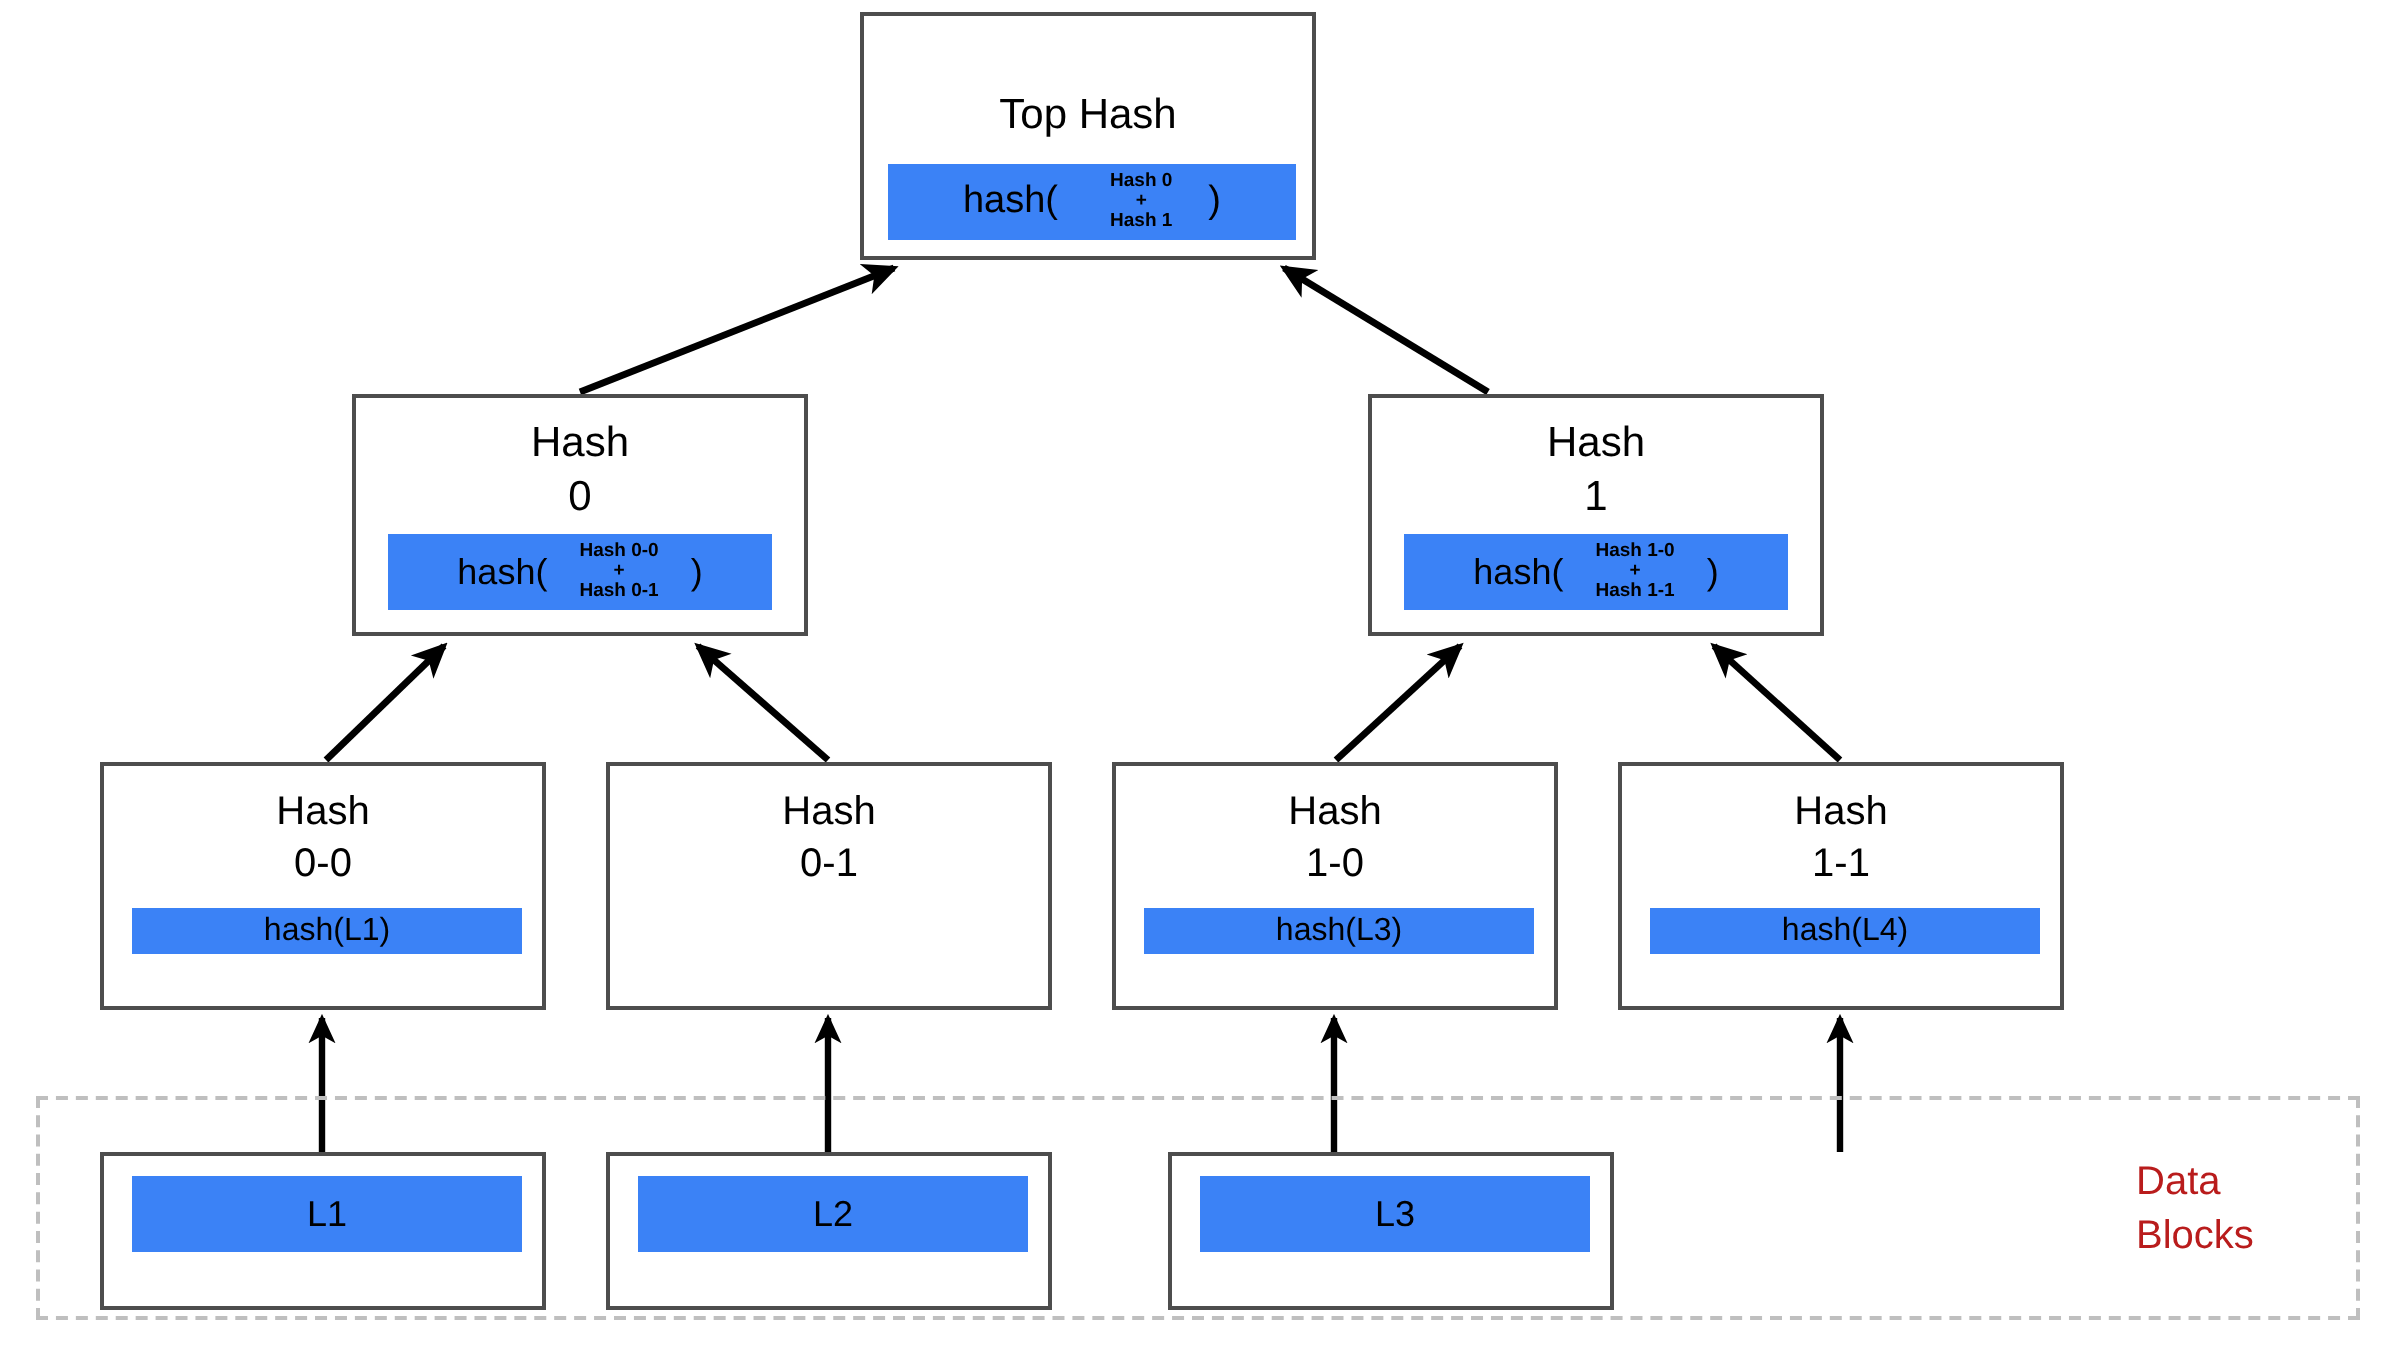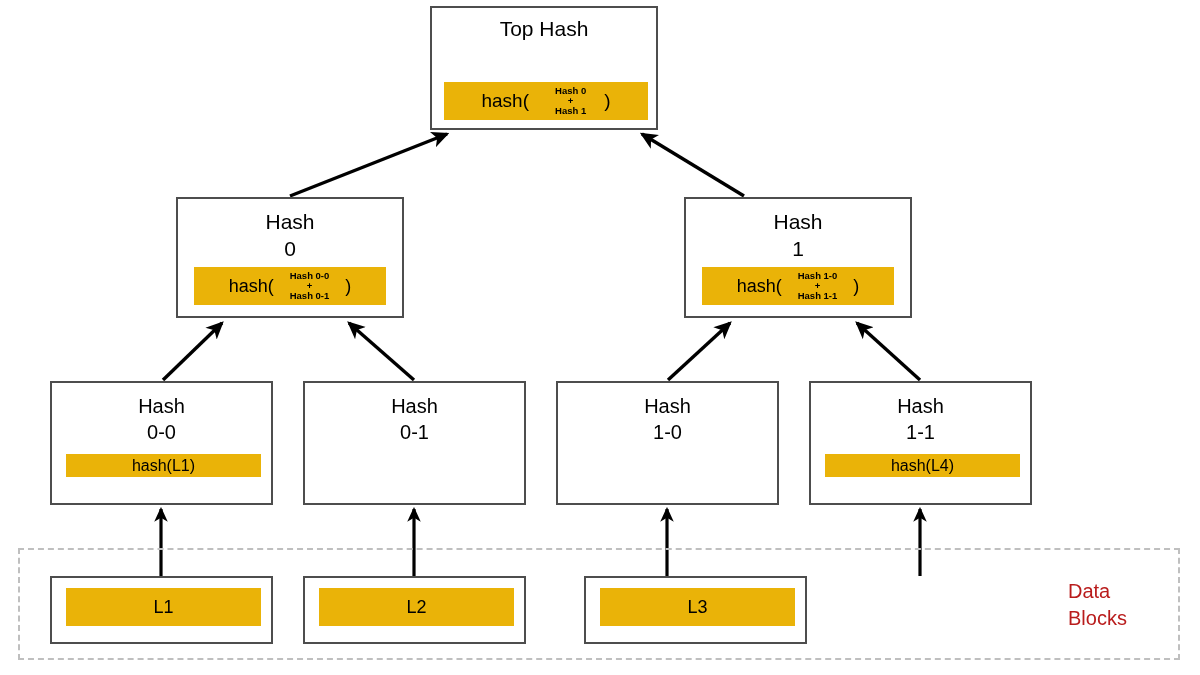--- a/index.html
+++ b/index.html
@@ -39,21 +39,21 @@
     text-align: center;
     color: #000000;
     line-height: 1.28;
     white-space: pre-line;
   }
 
   
   .hash-strip {
     position: absolute;
     box-sizing: border-box;
-    background: #eab308;
+    background: #3b82f6;
     display: flex;
     align-items: center;
     justify-content: center;
     color: #000000;
   }
   .hash-fn {
     font-weight: 400;
     color: #000;
   }
   .hash-args {
@@ -68,21 +68,21 @@
 
   
   #top-hash {
     left: 430px;
     top: 6px;
     width: 228px;
     height: 124px;
   }
   #top-hash .node-title {
     font-size: 21px;
-    margin-top: 8px;
+    margin-top: 37px;
   }
   #top-hash .hash-strip {
     left: 12px;
     top: 74px;
     width: 204px;
     height: 38px;
     font-size: 19px;
   }
   #top-hash .hash-args {
     font-size: 9.5px;
@@ -142,21 +142,21 @@
     top: 548px;
     width: 1162px;
     height: 112px;
     box-sizing: border-box;
     border: 2px dashed #bfbfbf;
   }
   .datablock {
     position: absolute;
     top: 576px;
     width: 223px;
-    height: 68px;
+    height: 79px;
     box-sizing: border-box;
     background: #ffffff;
     border: 2px solid #4d4d4d;
   }
   #block-l1 { left: 50px; }
   #block-l2 { left: 303px; padding-left: 12px; }
   #block-l3 { left: 556px; margin-left: 28px; }
   #block-l4 { left: 809px; }
   .datablock .hash-strip {
     left: 14px;
@@ -256,20 +256,21 @@
   </div>
 
   <div class="node lvl2" id="hash-0-1">
     <div class="node-title">Hash
 0-1</div>
   </div>
 
   <div class="node lvl2" id="hash-1-0">
     <div class="node-title">Hash
 1-0</div>
+    <div class="hash-strip">hash(L3)</div>
   </div>
 
   <div class="node lvl2" id="hash-1-1">
     <div class="node-title">Hash
 1-1</div>
     <div class="hash-strip">hash(L4)</div>
   </div>
 
   <div id="data-group"></div>
 

